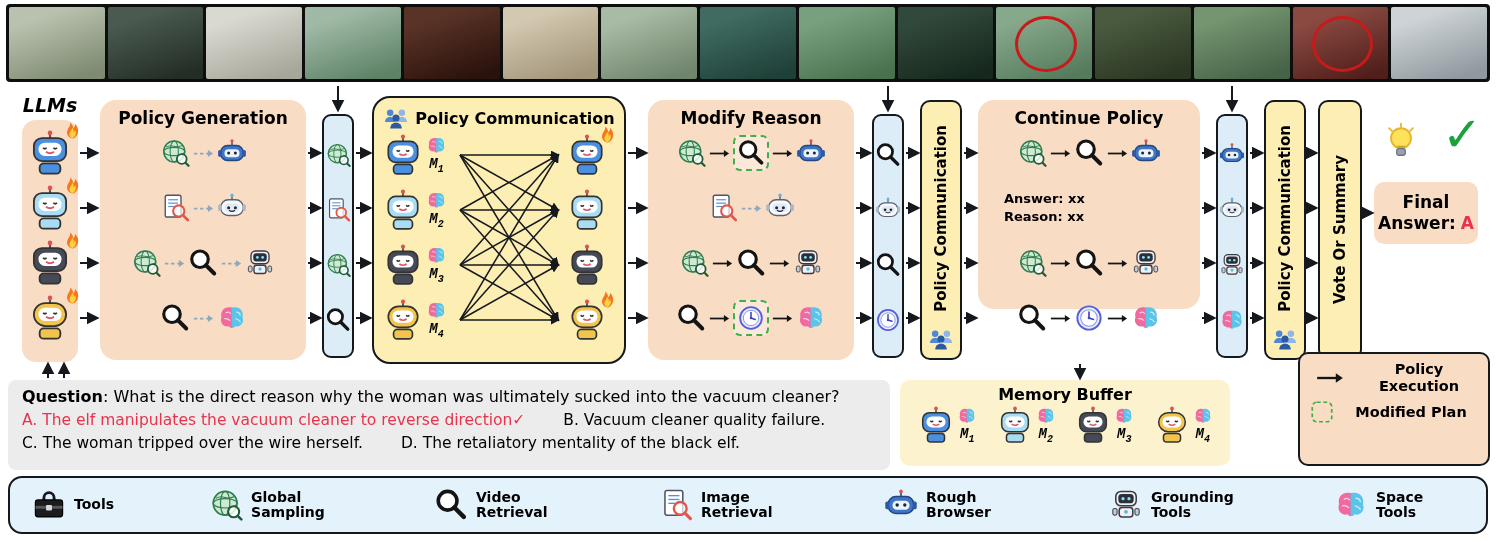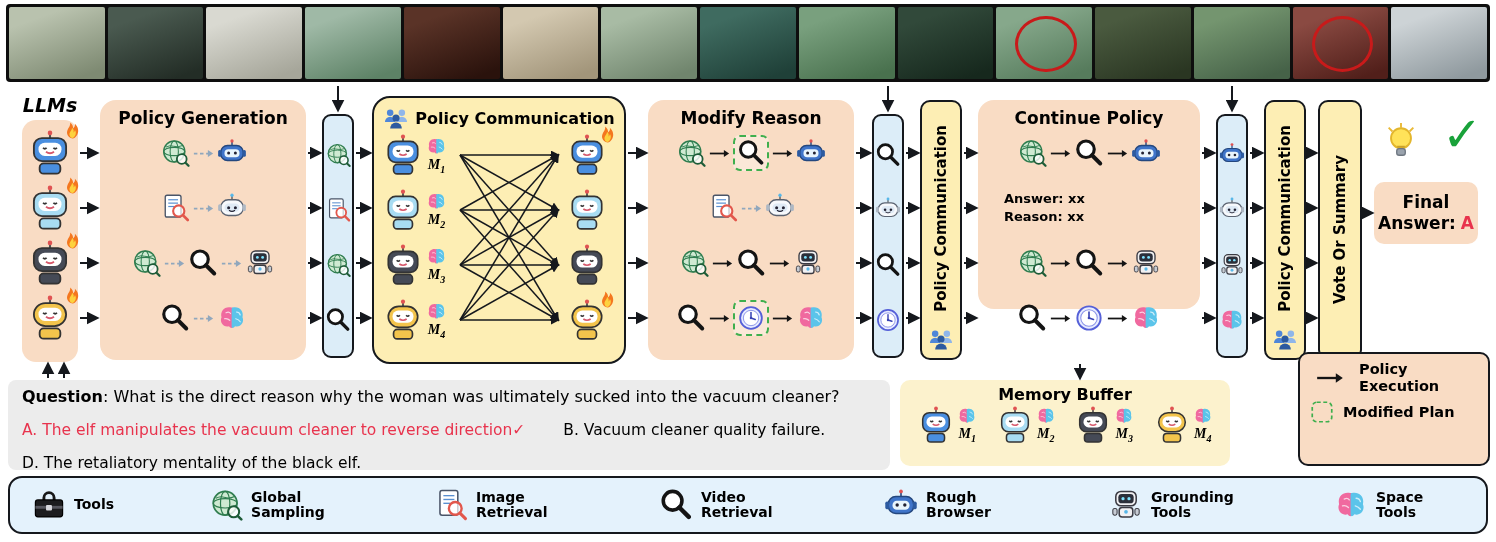--- a/index.html
+++ b/index.html
@@ -33,54 +33,54 @@
 .vstrip .icon{position:absolute;left:50%;transform:translateX(-50%);width:26px;height:26px}
 
 .comm{position:absolute;left:372px;top:96px;width:254px;height:268px;background:#fdeeb4;border:2.5px solid #15181d;border-radius:18px;z-index:2}
 .comm-title{position:absolute;top:7px;left:0;right:0;display:flex;align-items:center;justify-content:center;gap:6px;font-weight:bold;font-size:16px;z-index:3}
 .comm-title .icon{width:26px;height:26px}
 .bipartite{position:absolute;left:0;top:0;width:254px;height:268px;z-index:1}
 .pc-group{position:absolute;display:flex;align-items:center;gap:2px;z-index:2}
 .pc-group .agent{width:42px;height:42px}
 .pc-side{display:flex;flex-direction:column;align-items:center}
 .pc-side .icon{width:21px;height:21px}
-.mlab{font-family:Liberation Serif, serif;font-style:italic;font-weight:bold;font-size:14px}
+.mlab{font-family:Liberation Mono, monospace;font-style:italic;font-weight:bold;font-size:14px}
 .mlab sub{font-size:10px}
 .rel{position:relative;width:42px;height:42px}
 
 .vbox{position:absolute;top:100px;height:260px;background:#fdeeb4;border:2.5px solid #15181d;border-radius:10px;display:flex;align-items:center;justify-content:center;z-index:2}
 .vtext{writing-mode:vertical-rl;transform:rotate(180deg);font-weight:bold;font-size:15px;white-space:nowrap}
 .vbox .bottom-icon{position:absolute;bottom:6px;left:50%;transform:translateX(-50%);width:26px;height:26px}
 .vbox.has-icon .vtext{margin-bottom:24px}
 
 .final-bulb{position:absolute;left:1382px;top:122px;width:38px;height:38px;z-index:3}
 .final-check{position:absolute;left:1442px;top:106px;font-size:48px;font-weight:bold;color:#19a23a;z-index:3}
 .final-box{position:absolute;left:1374px;top:182px;width:104px;height:62px;background:#f9dcc4;border-radius:10px;display:flex;flex-direction:column;align-items:center;justify-content:center;font-weight:bold;font-size:17px;z-index:3;line-height:1.25}
 .final-box .val{color:#e8334d;margin-left:5px}
 .final-box .l2{display:flex}
 
 .question{position:absolute;left:8px;top:380px;width:882px;height:90px;background:#ececec;border-radius:8px;padding:7px 14px;z-index:2}
 .qline{font-size:16px;margin-bottom:3px}
 .qline b{font-weight:bold}
-.qrow{display:flex;gap:38px;font-size:15.5px;margin-top:15px}
+.qrow{display:flex;gap:38px;font-size:15.5px;margin-top:5px}
 .opt.red{color:#e8334d}
 .opt .ck{font-weight:bold}
 
 .memory{position:absolute;left:900px;top:380px;width:330px;height:86px;background:#fcf2cd;border-radius:10px;z-index:2}
 .memory h4{text-align:center;font-size:16px;margin-top:5px}
 .mem-row{display:flex;justify-content:space-around;align-items:center;margin-top:2px;padding:0 8px}
 .mem-agent{display:flex;align-items:flex-start;gap:2px}
 .mem-agent .agent{width:38px;height:38px}
 .mem-agent .pc-side .icon{width:20px;height:20px}
 
 .legend{position:absolute;left:1298px;top:352px;width:192px;height:114px;background:#f9dcc4;border:2.5px solid #15181d;border-radius:10px;padding:7px 9px;z-index:2}
 .lg-item{display:flex;align-items:center;gap:8px;margin-bottom:5px}
 .lg-item .mk{width:42px;height:14px;flex:none}
 .lg-item .mk.bx{width:26px;height:26px}
-.lg-item .lab{font-weight:bold;font-size:14.5px;line-height:1.15;flex:1}
+.lg-item .lab{font-weight:bold;font-size:14.5px;line-height:1.15;text-align:center;flex:1}
 
 .toolsbar{position:absolute;left:8px;top:476px;width:1480px;height:58px;background:#e4f2fc;border:2.5px solid #15181d;border-radius:14px;display:flex;align-items:center;justify-content:space-between;padding:16px 22px;z-index:2}
 .tool{display:flex;align-items:center;gap:8px}
 .tool .icon{width:34px;height:34px;flex:none}
 .tool .tlabel{font-weight:bold;font-size:14px;line-height:1.1;max-width:88px}
 </style>
 </head>
 <body>
 
 <div class="canvas">
@@ -1028,20 +1028,21 @@
   </div>
 
   <div class="question">
     <div class="qline"><b>Question</b><span>: </span><span>What is the direct reason why the woman was ultimately sucked into the vacuum cleaner?</span></div>
     <div id="qopts">
         <div class="qrow">
           <span class="opt red">A. The elf manipulates the vacuum cleaner to reverse direction<span class="ck">✓</span></span>
           <span class="opt">B. Vacuum cleaner quality failure.</span>
         </div>
         <div class="qrow">
+          <span class="opt">C. The woman tripped over the wire herself.</span>
           <span class="opt">D. The retaliatory mentality of the black elf.</span>
         </div>
       </div>
   </div>
 
   <div class="memory">
     <h4>Memory Buffer</h4>
     <div class="mem-row" id="mem-row">
         <div class="mem-agent">
           <span class="icon agent">
@@ -1183,38 +1184,38 @@
             <path d="M8 12 q6 -3 10 -1 q6 2 12 -1" fill="none" stroke="#2f7d4f" stroke-width="1.2"></path>
             <circle cx="29" cy="28" r="6.5" fill="rgba(255,255,255,.8)" stroke="#1e5c38" stroke-width="2.4"></circle>
             <line x1="34" y1="33" x2="38" y2="37" stroke="#1e5c38" stroke-width="3" stroke-linecap="round"></line>
           </svg>
         </span>
         <span class="tlabel">Global Sampling</span>
       </div>
       <div class="tool">
         <span class="icon">
           <svg viewBox="0 0 40 40">
+            <circle cx="16" cy="15" r="11" fill="#fff" stroke="#141414" stroke-width="4.2"></circle>
+            <line x1="24" y1="23" x2="35" y2="34" stroke="#141414" stroke-width="5.2" stroke-linecap="round"></line>
+          </svg>
+        </span>
+        <span class="tlabel">Video Retrieval</span>
+      </div>
+      <div class="tool">
+        <span class="icon">
+          <svg viewBox="0 0 40 40">
             <rect x="7" y="3" width="21" height="29" rx="2.5" fill="#fff" stroke="#4a5568" stroke-width="1.8"></rect>
             <line x1="11" y1="9" x2="24" y2="9" stroke="#5a8fd0" stroke-width="1.6"></line>
             <line x1="11" y1="13.5" x2="24" y2="13.5" stroke="#5a8fd0" stroke-width="1.6"></line>
             <line x1="11" y1="18" x2="19" y2="18" stroke="#5a8fd0" stroke-width="1.6"></line>
             <circle cx="25" cy="24" r="7.5" fill="rgba(255,255,255,.7)" stroke="#e2574c" stroke-width="2.8"></circle>
             <line x1="30.5" y1="29.5" x2="37" y2="36" stroke="#e2574c" stroke-width="3.6" stroke-linecap="round"></line>
           </svg>
         </span>
         <span class="tlabel">Image Retrieval</span>
-      </div>
-      <div class="tool">
-        <span class="icon">
-          <svg viewBox="0 0 40 40">
-            <circle cx="16" cy="15" r="11" fill="#fff" stroke="#141414" stroke-width="4.2"></circle>
-            <line x1="24" y1="23" x2="35" y2="34" stroke="#141414" stroke-width="5.2" stroke-linecap="round"></line>
-          </svg>
-        </span>
-        <span class="tlabel">Video Retrieval</span>
       </div>
       <div class="tool">
         <span class="icon">
           <svg viewBox="0 0 40 40">
             <line x1="20" y1="5" x2="20" y2="10" stroke="#2c4f87" stroke-width="2"></line>
             <circle cx="20" cy="4" r="2.2" fill="#e05252"></circle>
             <rect x="5" y="10" width="30" height="20" rx="9" fill="#3f74c9" stroke="#24477e" stroke-width="1.8"></rect>
             <rect x="10" y="15" width="20" height="10.5" rx="5" fill="#e9f5fc"></rect>
             <circle cx="15.5" cy="20" r="2" fill="#223"></circle>
             <circle cx="24.5" cy="20" r="2" fill="#223"></circle>

